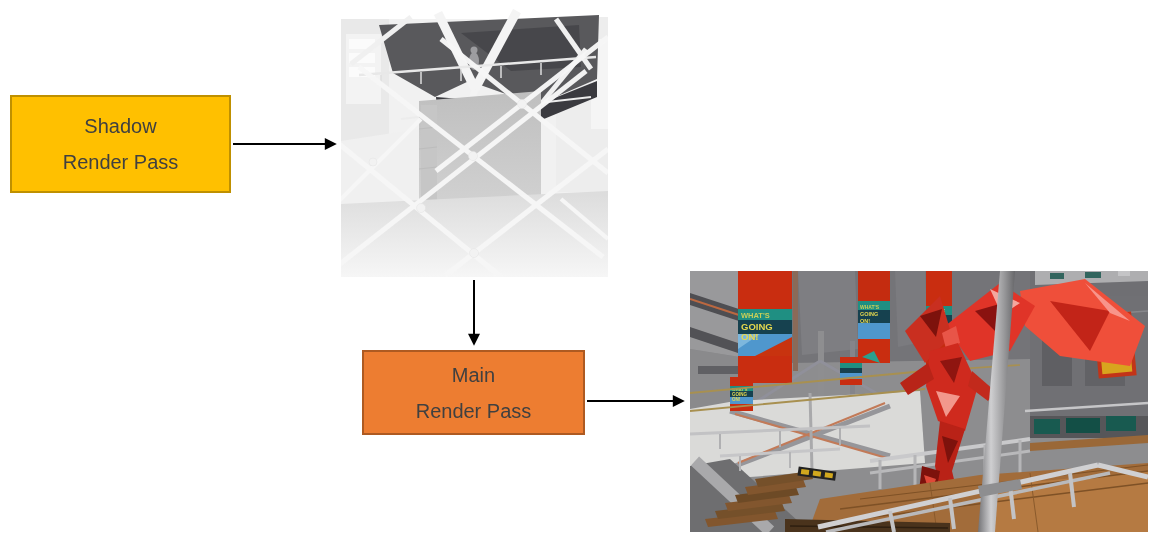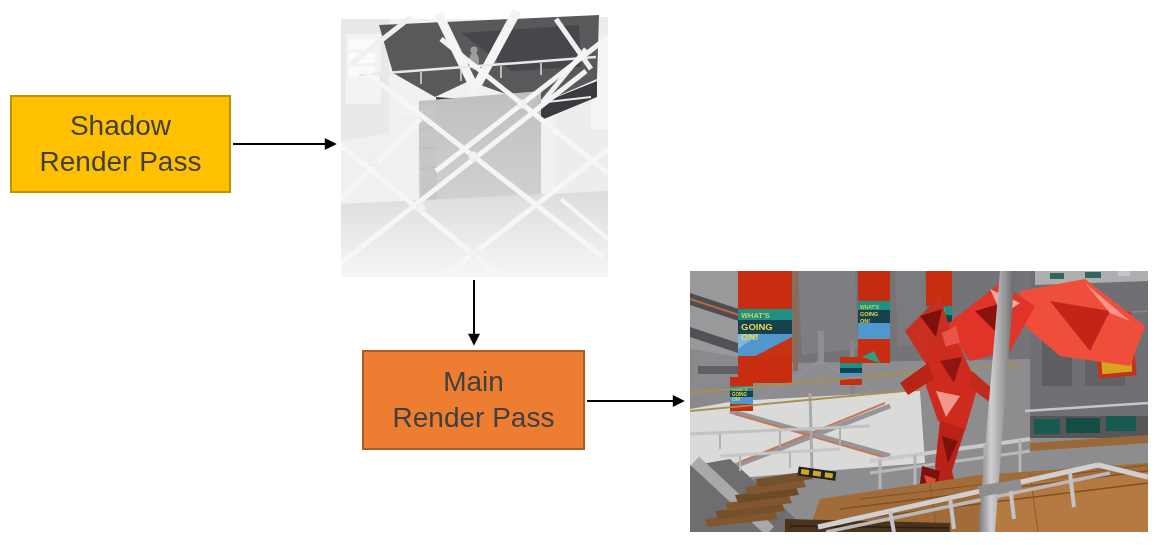--- a/index.html
+++ b/index.html
@@ -2,24 +2,24 @@
 <html><head>
 <meta charset="utf-8">
 <style>
   html,body{margin:0;padding:0;background:#ffffff;}
   #canvas{
     position:relative;width:1175px;height:545px;background:#ffffff;overflow:hidden;
     font-family:"Liberation Sans",sans-serif;
   }
   .node{
     position:absolute;display:flex;flex-direction:column;justify-content:center;align-items:center;
-    text-align:center;color:#404040;font-size:28px;line-height:36px;box-sizing:border-box;
+    text-align:center;color:#404040;font-size:20px;line-height:36px;box-sizing:border-box;
   }
   #shadow-node{left:10px;top:95px;width:221px;height:98px;background:#FFC000;border:2.5px solid #BF9000;}
-  #main-node{left:362px;top:350px;width:223px;height:100px;background:#ED7D31;border:2.5px solid #AE5A21;}
+  #main-node{left:362px;top:350px;width:223px;height:85px;background:#ED7D31;border:2.5px solid #AE5A21;}
   .img-abs{position:absolute;display:block;}
   #shadow-map-svg{left:341px;top:9px;}
   #final-render-svg{left:690px;top:271px;}
   #arrow-layer{position:absolute;left:0;top:0;pointer-events:none;}
   svg text{font-family:"Liberation Sans",sans-serif;}
 </style>
 </head>
 <body>
 
 <div id="canvas">

